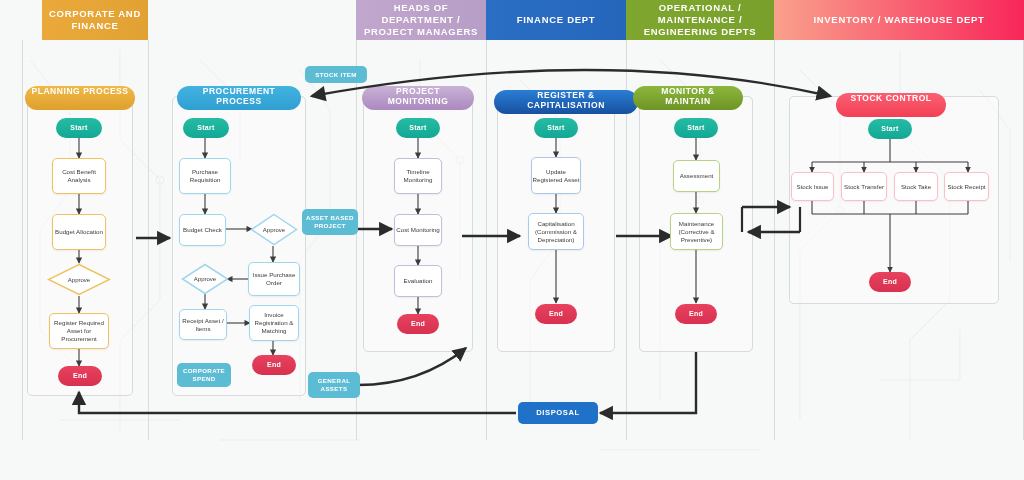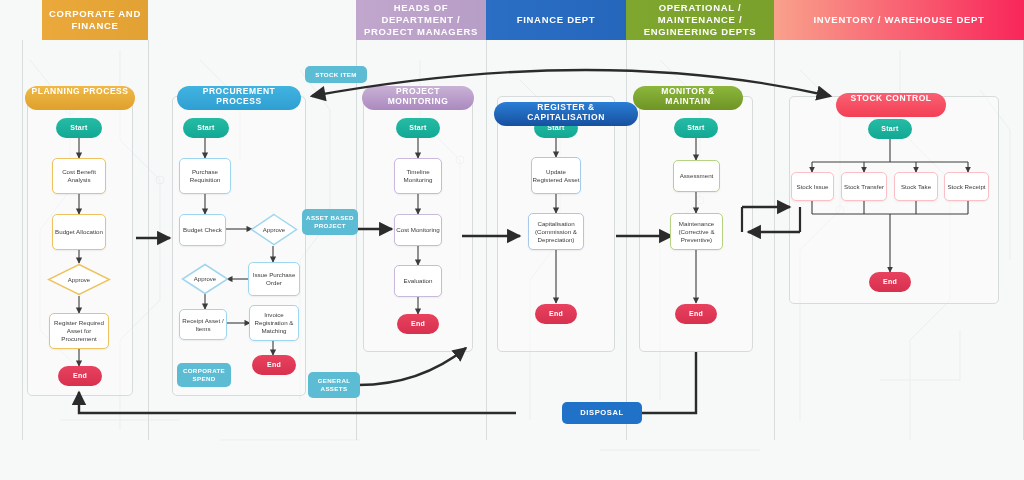--- a/index.html
+++ b/index.html
@@ -32,21 +32,21 @@
   .start { background:linear-gradient(180deg,#26bba4,#12a894); }
   .end   { background:linear-gradient(180deg,#e8425f,#d8304f); }
   .proc  { border:1.4px solid #cfd4d8; border-radius:5px; box-shadow:0 1px 2px rgba(0,0,0,.06); }
   .dia   { background:transparent; }
   .dia .dlabel { position:relative; z-index:2; font-size:6px; }
   .dia .dshape { position:absolute; inset:0; }
 
   .tag { position:absolute; z-index:7; border-radius:5px; background:#5cbcd4; color:#fff;
     display:flex; align-items:center; justify-content:center; text-align:center;
     font-size:6.2px; font-weight:700; letter-spacing:.35px; line-height:8px; padding:0 4px; }
-  .tag.blue { background:#1f72c8; border-radius:5px; font-size:7.6px; letter-spacing:.6px;margin-left:44px; }
+  .tag.blue { background:#1f72c8; border-radius:5px; font-size:7.6px; letter-spacing:.6px; }
 
   svg.link { position:absolute; inset:0; width:1024px; height:480px; z-index:3;
     pointer-events:none; overflow:visible; }
   svg.link.over { z-index:8; }
 </style>
 </head>
 <body>
 
 <div id="canvas">
 
@@ -115,21 +115,21 @@
     </div>
 
   <div class="panel-title" style="left:177px;top:86px;width:124px;background:linear-gradient(180deg,#41b3e0,#2f9fd2);">
     <span>PROCUREMENT PROCESS</span>
     </div>
 
   <div class="panel-title" style="left:362px;top:86px;width:112px;background:linear-gradient(180deg,#c9b2d6,#ab89bf);">
     <span>PROJECT MONITORING</span>
     </div>
 
-  <div class="panel-title" style="left:494px;top:102px;width:144px;background:linear-gradient(180deg,#2a7ed6,#17509f);">
+  <div class="panel-title" style="left:494px;top:90px;width:144px;background:linear-gradient(180deg,#2a7ed6,#17509f);">
     <span>REGISTER &amp; CAPITALISATION</span>
     </div>
 
   <div class="panel-title" style="left:633px;top:86px;width:110px;background:linear-gradient(180deg,#8cb73c,#6f9425);">
     <span>MONITOR &amp; MAINTAIN</span>
     </div>
 
   <div class="panel-title" style="left:836px;top:93px;width:110px;background:linear-gradient(180deg,#fa6072,#f33f55);">
     <span>STOCK CONTROL</span>
     </div>

